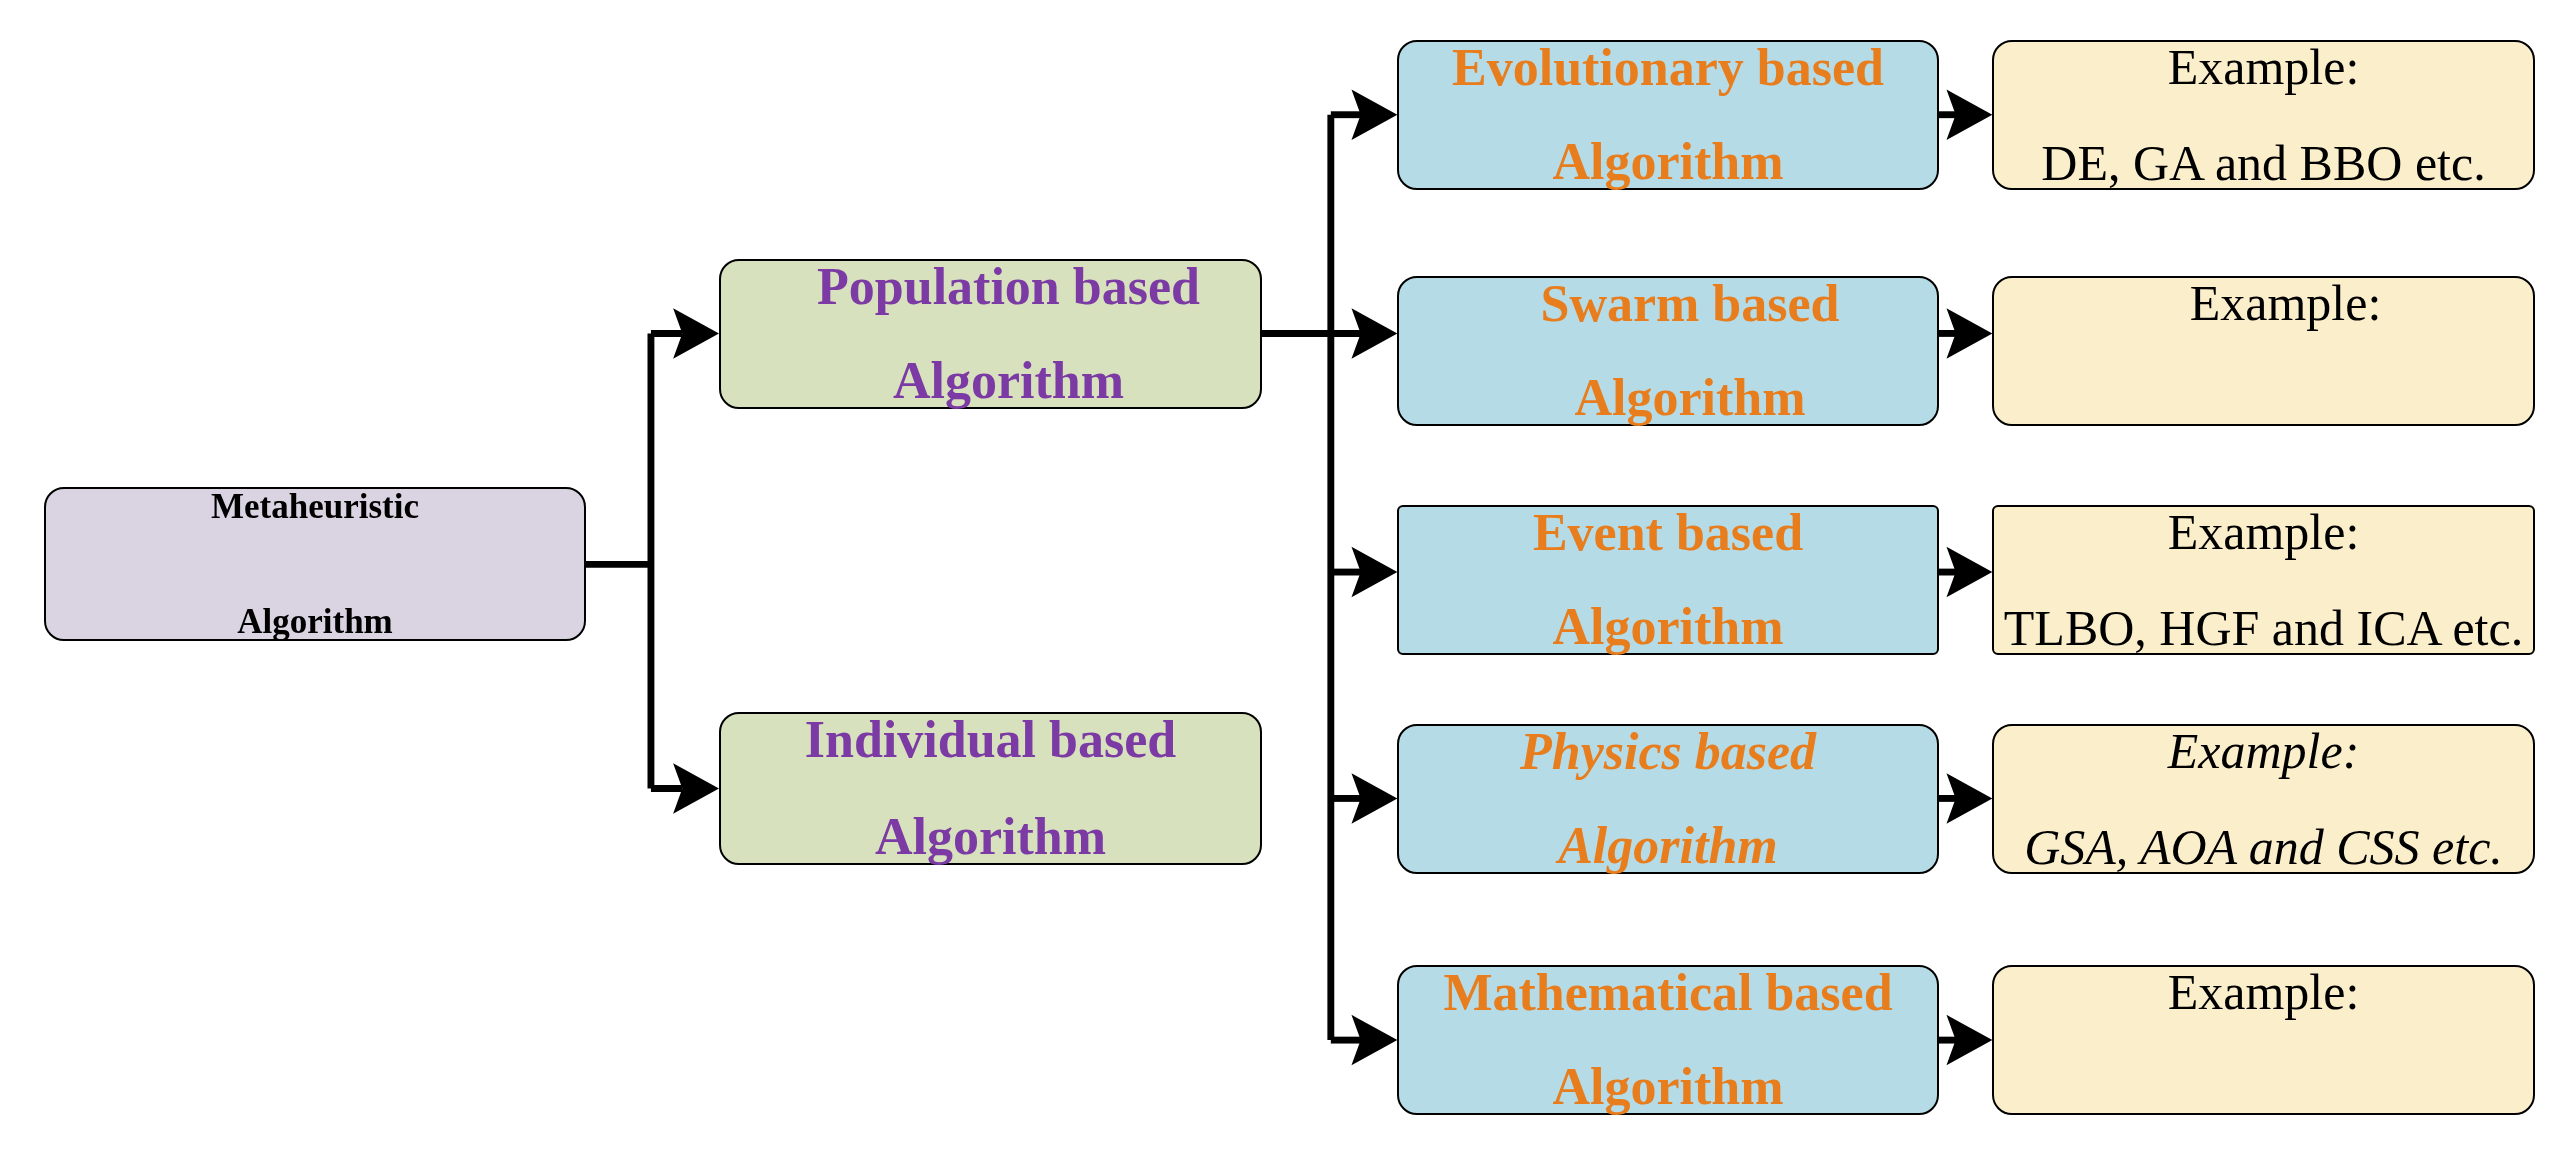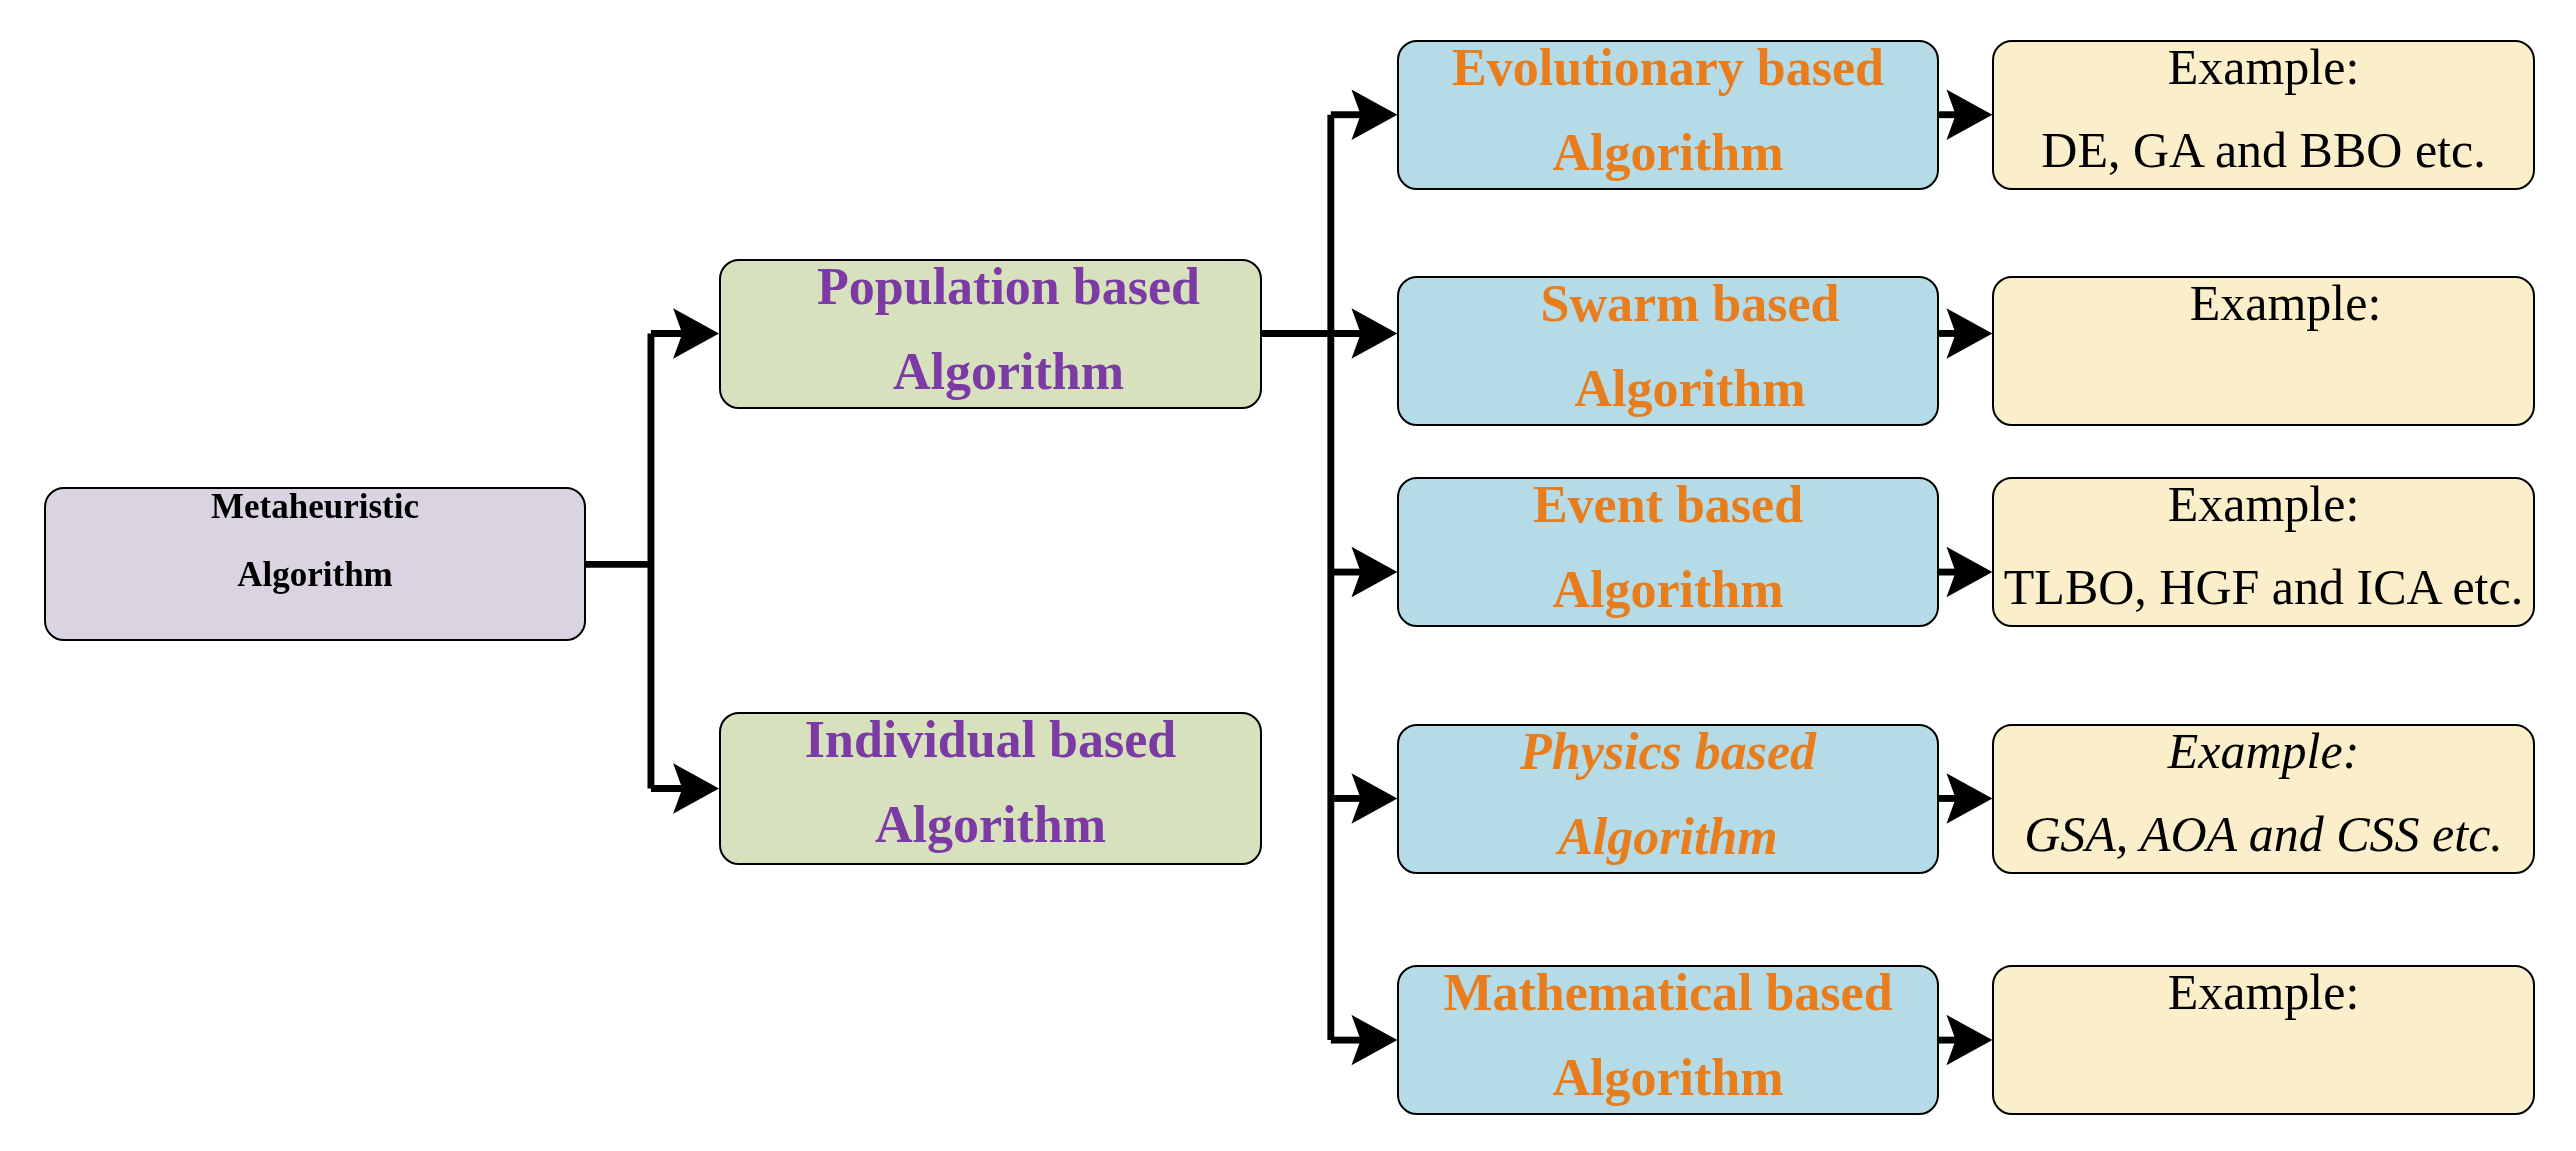--- a/index.html
+++ b/index.html
@@ -11,21 +11,21 @@
     overflow:hidden;
     font-family:"Liberation Serif","DejaVu Serif",serif;
   }
   .connector-layer{position:absolute;left:0;top:0;width:2576px;height:1151px;}
   .box{
     position:absolute;
     border:2.3px solid #000000;
     border-radius:20px;
     display:flex;
     flex-direction:column;
-    justify-content:flex-start;
+    justify-content:space-between;
     align-items:center;
     text-align:center;
     gap:33px;
     line-height:1.0;
     box-sizing:border-box;
   }
   .box span{display:block;white-space:nowrap;}
   .root-box{
     left:44px;top:487px;width:542px;height:154px;
     background:#d9d3e2;color:#000000;
@@ -41,21 +41,21 @@
   .category-box{
     background:#b5dbe6;color:#e87d1e;
     font-weight:bold;font-size:52px;
     left:1397px;width:542px;height:150px;
   }
   .example-box{
     background:#fbeecb;color:#000000;
     font-weight:normal;font-size:50px;
     left:1992px;width:543px;height:150px;
   }
-  .r1{top:40px;}  .r2{top:276px;padding-left:44px;}  .r3{top:477px;}  .r4{top:724px;font-style:italic;}  .r5{top:965px;}
+  .r1{top:40px;}  .r2{top:276px;padding-left:44px;}  .r3{top:505px;border-radius:6px;}  .r4{top:724px;font-style:italic;}  .r5{top:965px;}
 </style>
 </head>
 <body>
 
 <div class="canvas">
 
   <svg class="connector-layer" width="2576" height="1151" viewBox="0 0 3368 1505" xmlns="http://www.w3.org/2000/svg">
     <g stroke="#000000" stroke-width="9" fill="none">
 
       <path d="M765,738 H851"></path>

